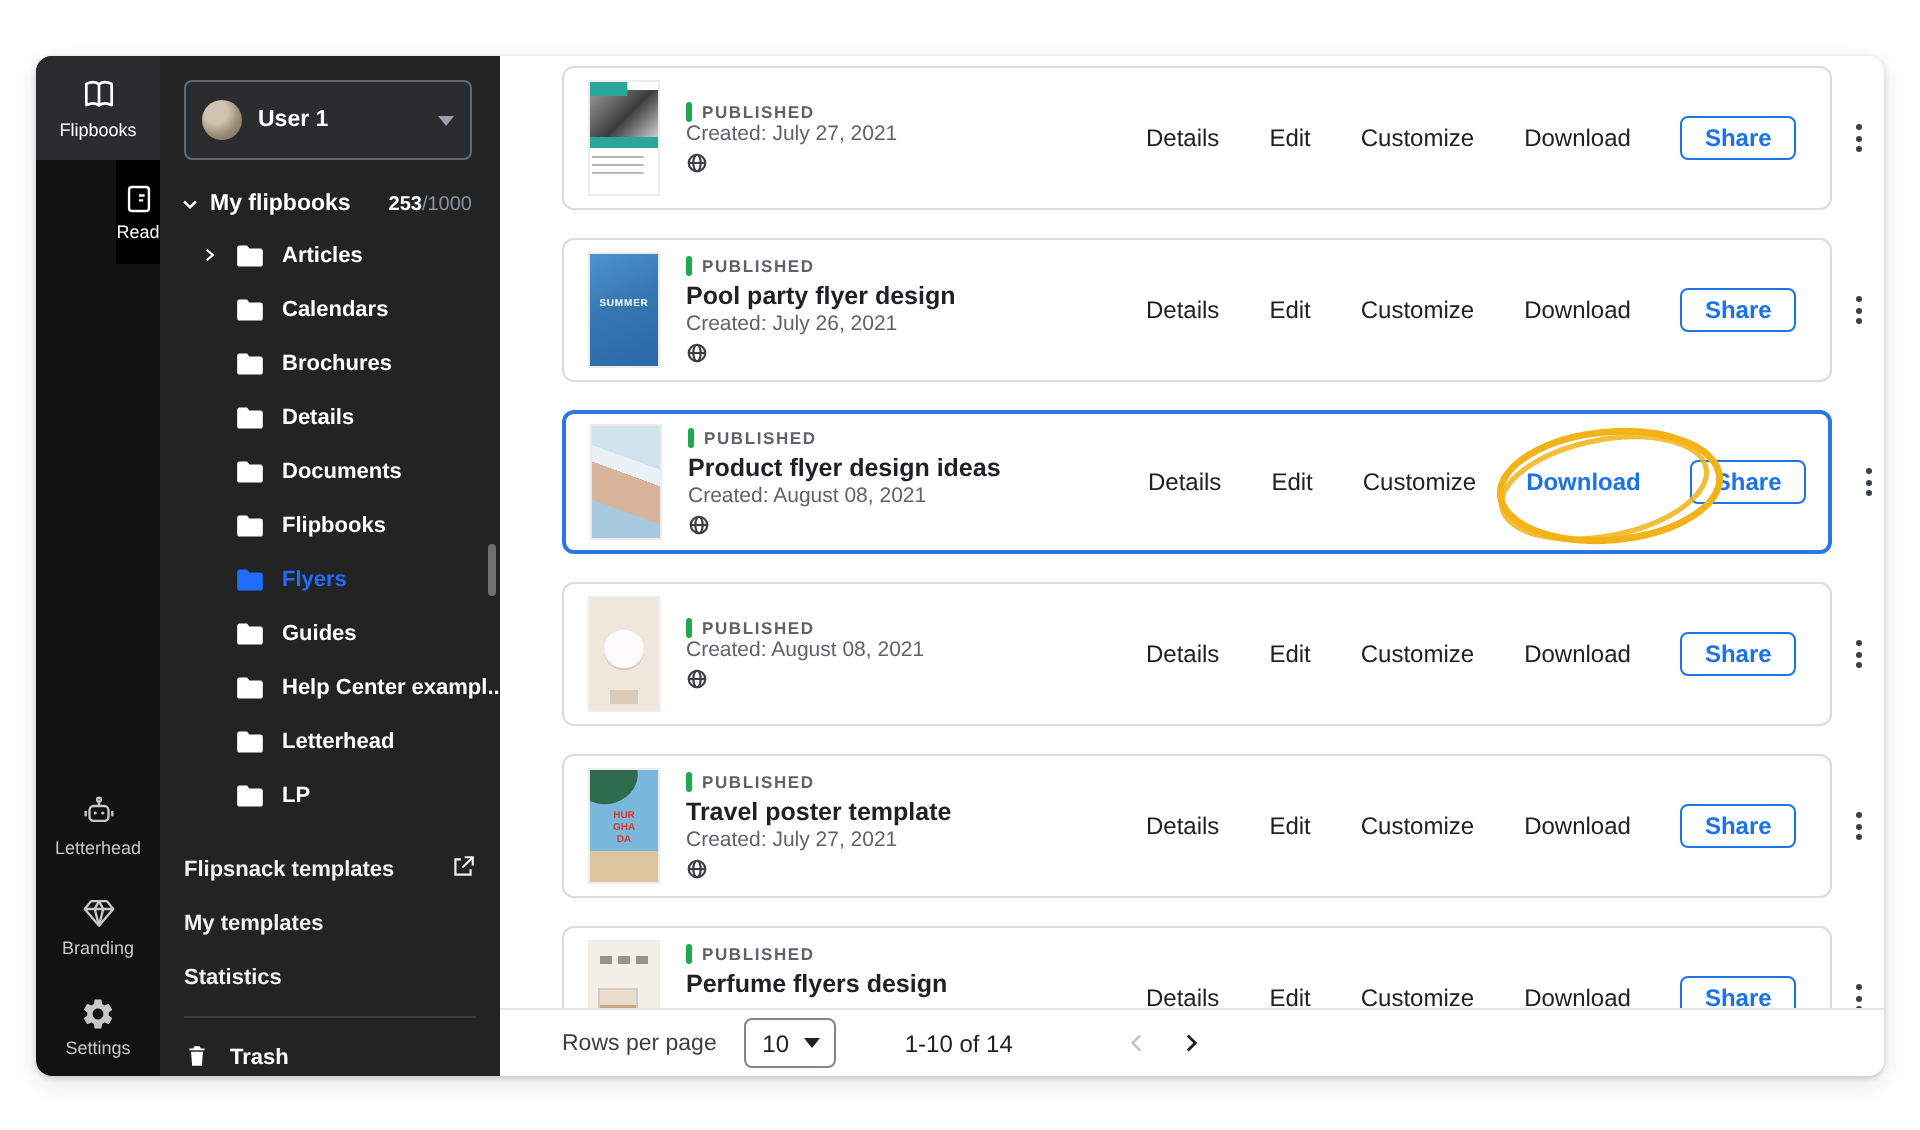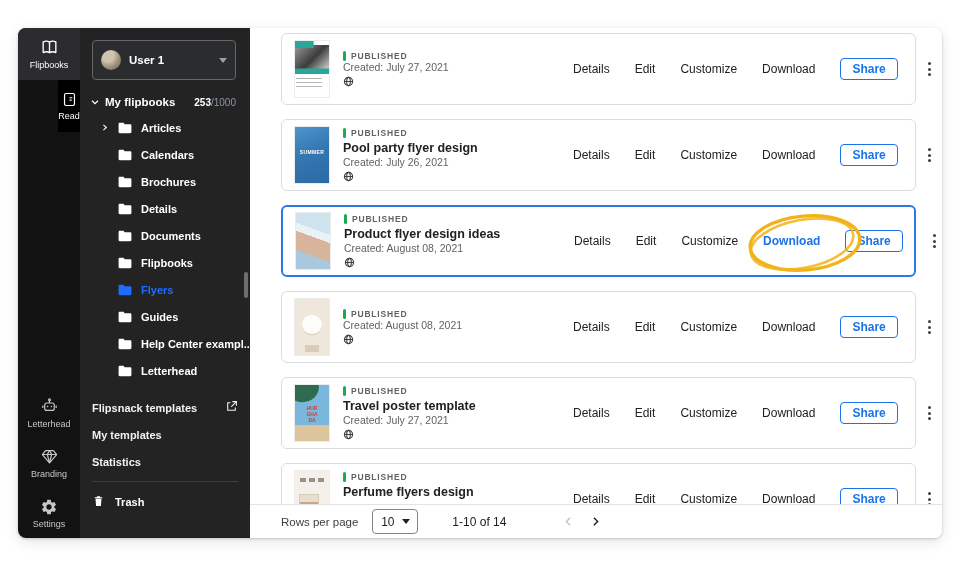--- a/index.html
+++ b/index.html
@@ -269,20 +269,28 @@
           <span class="flabel">Help Center exampl...</span>
         </div>
         <div class="folder-row">
           <span class="f-ico">
               <svg width="14" height="12" viewBox="0 0 24 20" fill="currentColor">
                 <path d="M9.5 1l2 2.5H21c1.1 0 2 .9 2 2V17c0 1.1-.9 2-2 2H3c-1.1 0-2-.9-2-2V3c0-1.1.9-2 2-2h6.5z"></path>
               </svg>
             </span>
           <span class="flabel">Letterhead</span>
         </div>
+        <div class="folder-row">
+          <span class="f-ico">
+              <svg width="14" height="12" viewBox="0 0 24 20" fill="currentColor">
+                <path d="M9.5 1l2 2.5H21c1.1 0 2 .9 2 2V17c0 1.1-.9 2-2 2H3c-1.1 0-2-.9-2-2V3c0-1.1.9-2 2-2h6.5z"></path>
+              </svg>
+            </span>
+          <span class="flabel">LP</span>
+        </div>
       </div>
 
       <div class="panel-links">
         <div class="panel-link">
           <span>Flipsnack templates</span>
           <span class="grow"></span>
           <span><svg width="13" height="13" viewBox="0 0 24 24" fill="none" stroke="#f1f1f1" stroke-width="2">
                 <path d="M10 5H5v14h14v-5"></path>
                 <path d="M13.5 3H21v7.5"></path>
                 <path d="M21 3l-9.5 9.5"></path>

